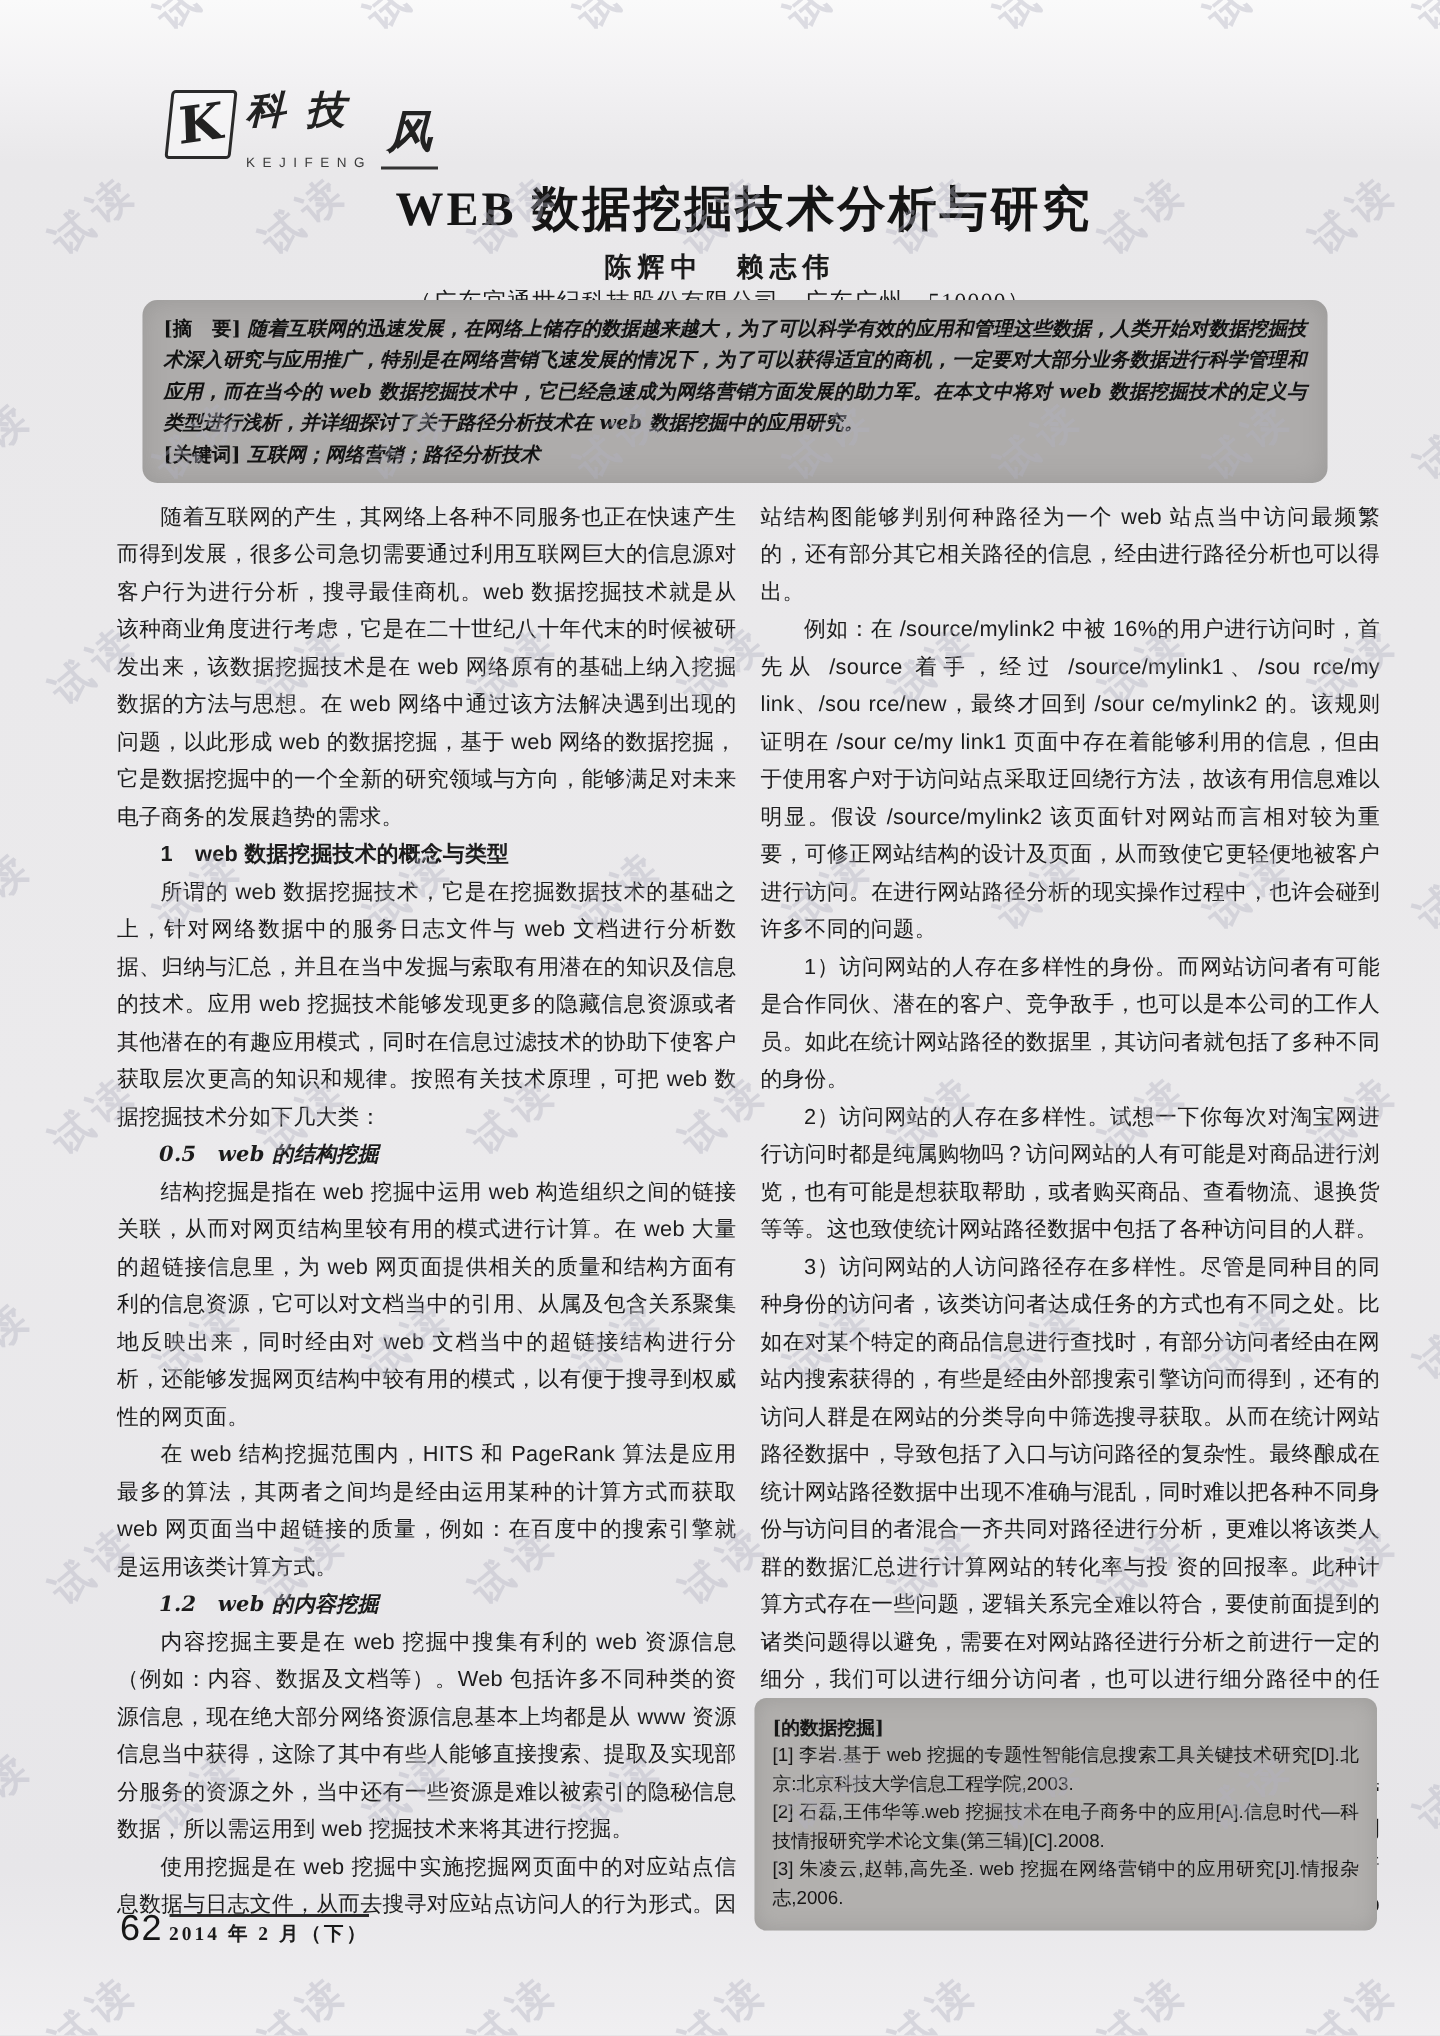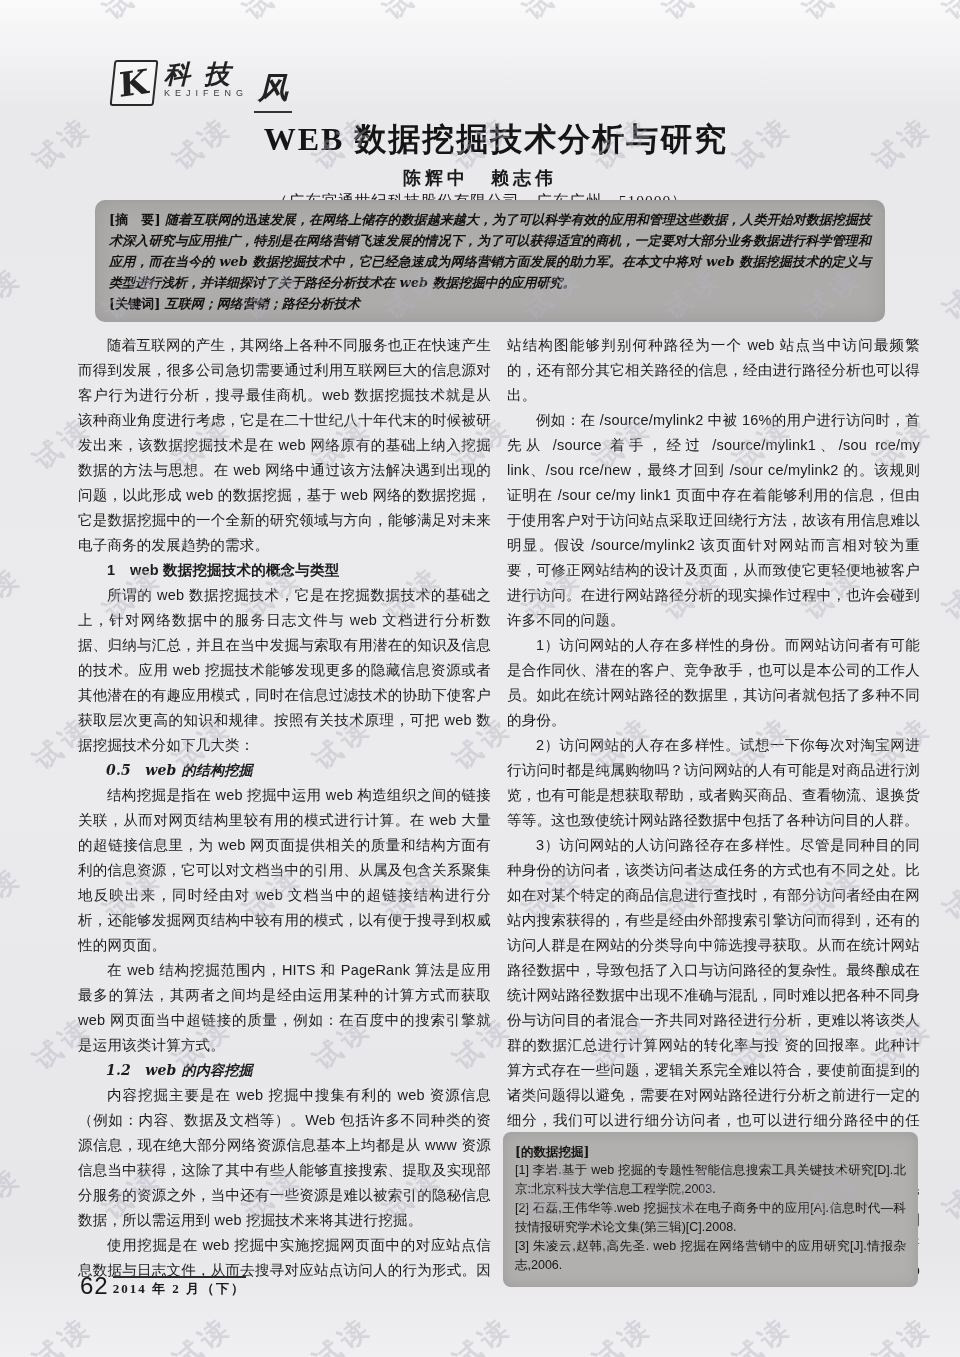--- a/index.html
+++ b/index.html
@@ -27,21 +27,21 @@
     font-family:"DejaVu Serif",serif;font-size:34px;font-weight:bold;color:#222;
     transform:skewX(-6deg);background:rgba(255,255,255,0.4);
   }
   .logo-kbox span{display:block;transform:rotate(-8deg);}
   .logo-mid{margin-left:8px;display:flex;flex-direction:column;}
   .logo-cn{
     font-family:"DejaVu Serif",serif;font-weight:bold;font-style:italic;
     font-size:26px;color:#222;letter-spacing:14px;line-height:28px;
   }
   .logo-pinyin{
-    font-size:9px;letter-spacing:5px;color:#3a3a3a;margin-top:0px;
+    font-size:9px;letter-spacing:5px;color:#3a3a3a;margin-top:15px;
     font-family:"Liberation Sans",sans-serif;
   }
   .logo-feng{
     font-family:"DejaVu Serif",serif;font-weight:bold;font-style:italic;
     font-size:30px;color:#222;margin-left:6px;margin-top:8px;
     border-bottom:2px solid #333;padding:0 4px 2px 4px;
   }
   
   .title{
     position:absolute;top:118px;left:0;width:100%;text-align:center;z-index:2;

